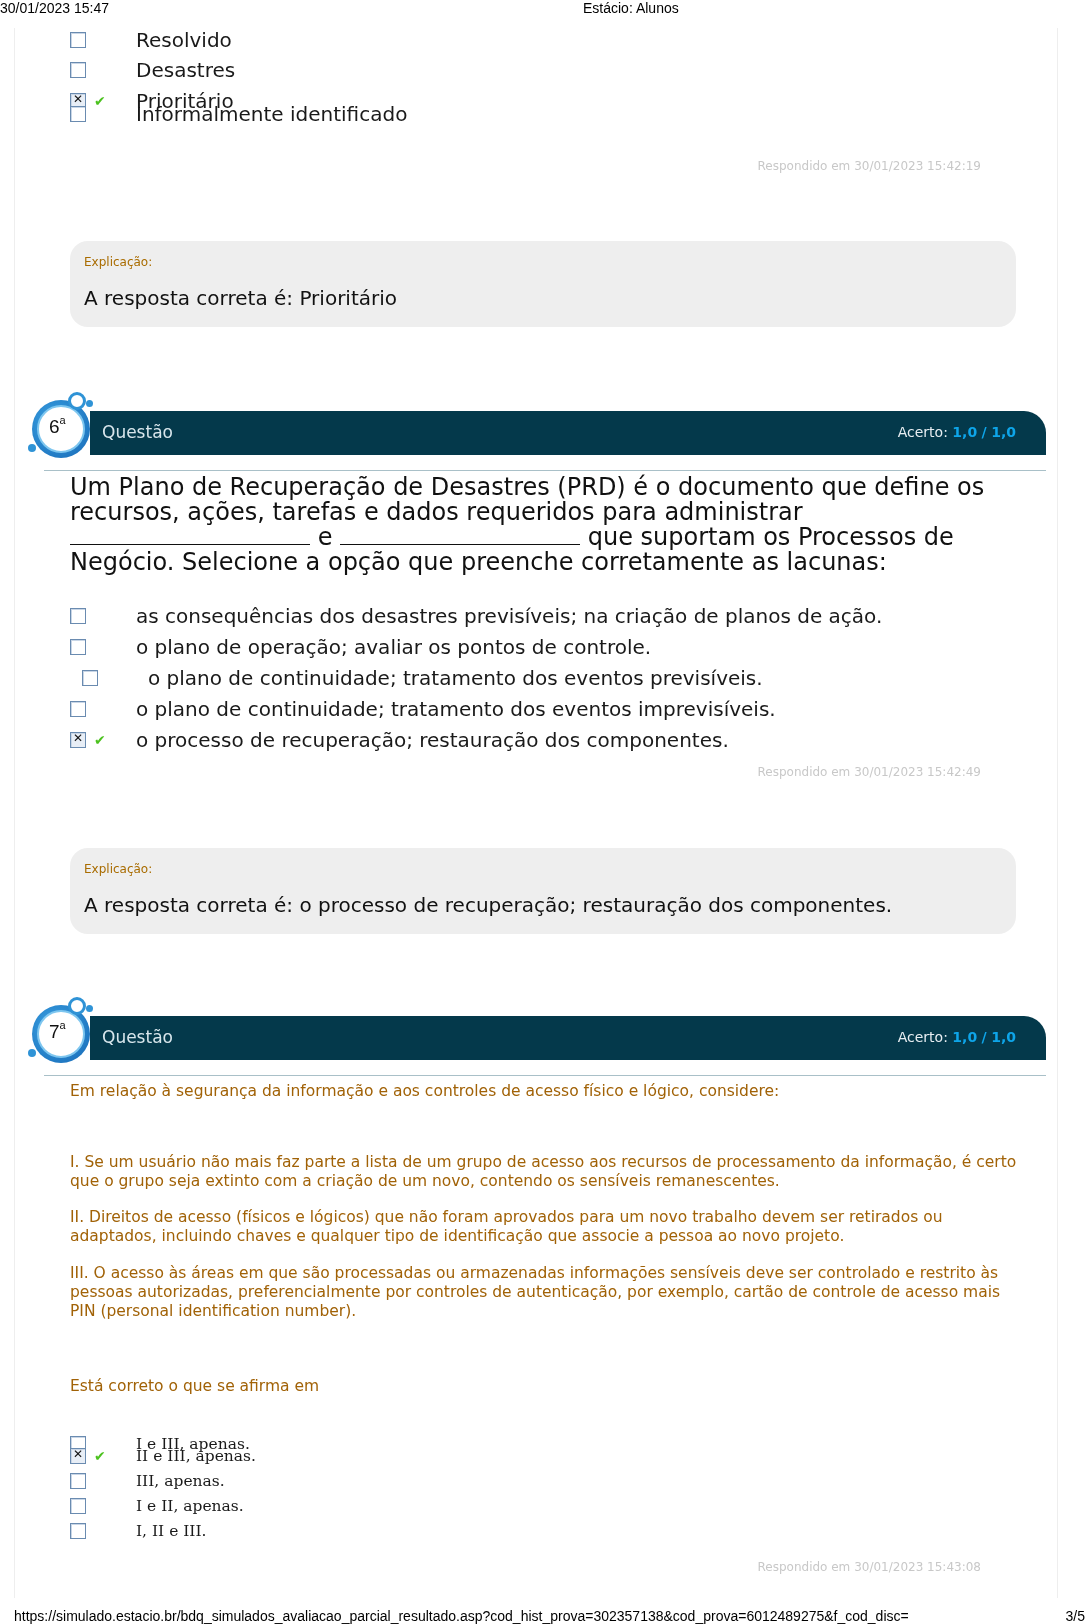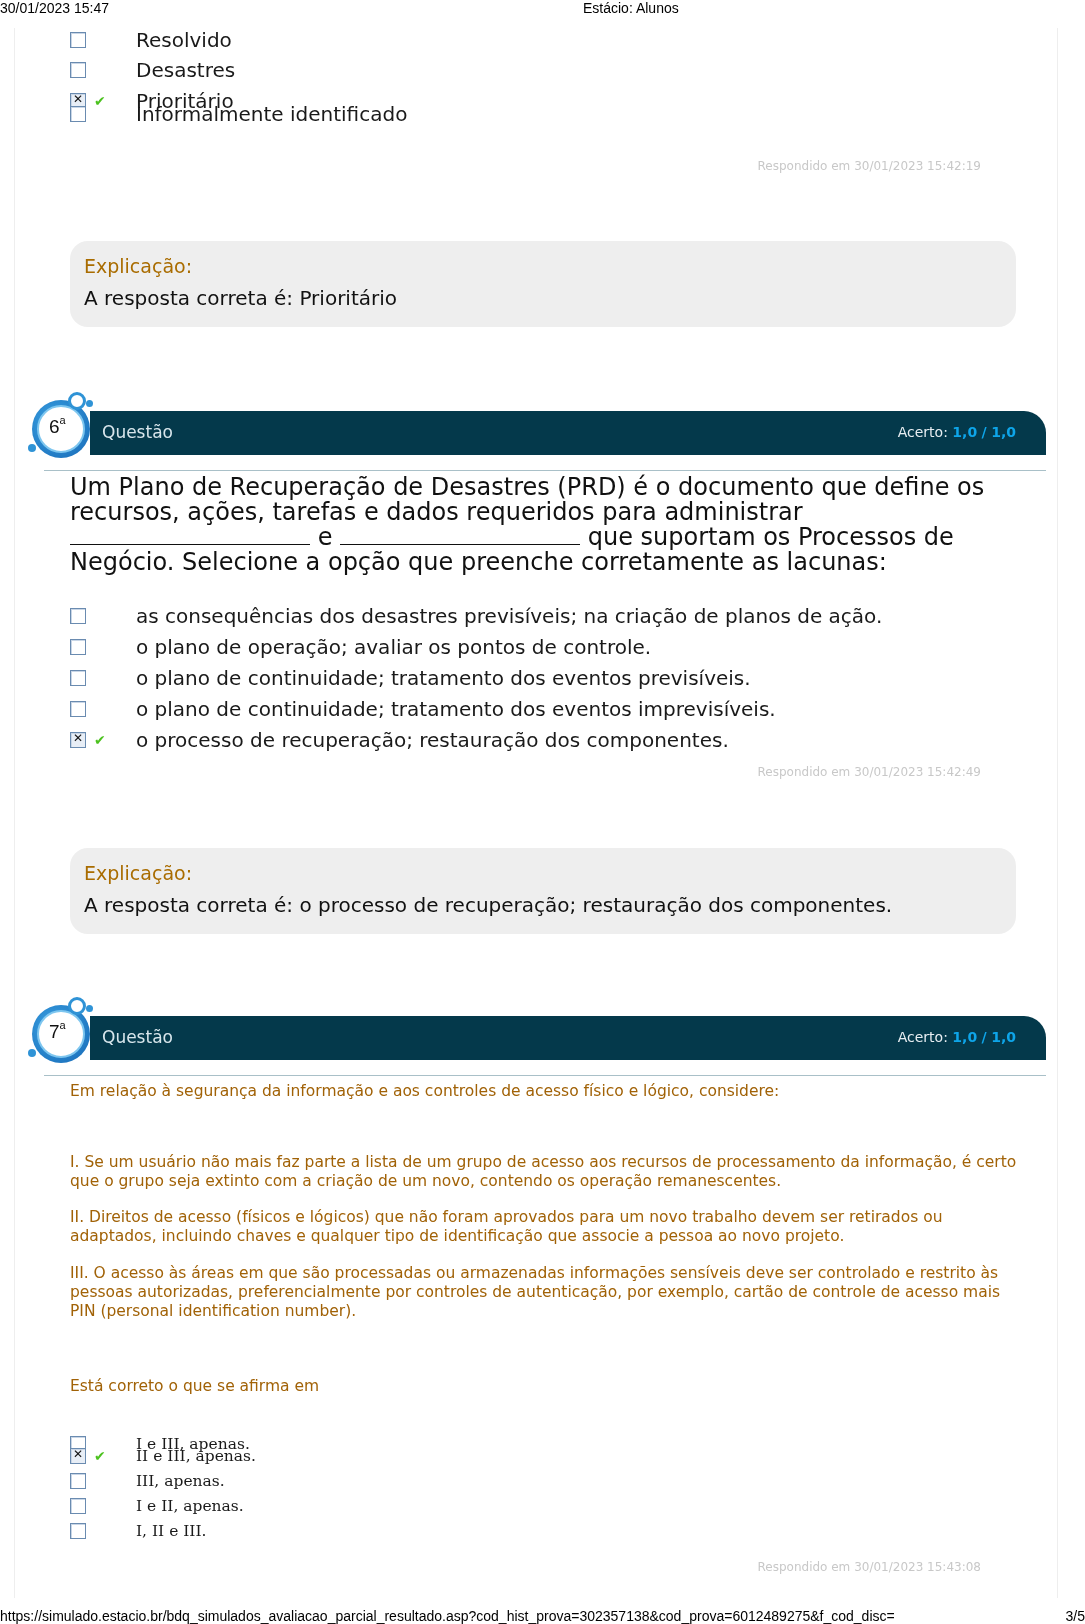--- a/index.html
+++ b/index.html
@@ -6,41 +6,41 @@
   body { width: 1085px; height: 1624px; position: relative; overflow: hidden;
          font-family: "DejaVu Sans", sans-serif; color: #1a1a1a; }
 
   .print-header { position: absolute; top: 0; left: 0; width: 1085px; height: 16px;
                   font-family: "Liberation Sans", sans-serif; font-size: 14px; color: #000; }
   .print-header .date { position: absolute; left: 0; top: 0; }
   .print-header .title { position: absolute; left: 583px; top: 0; }
 
   .print-footer { position: absolute; top: 1608px; left: 0; width: 1085px; height: 16px;
                   font-family: "Liberation Sans", sans-serif; font-size: 14px; color: #000; }
-  .print-footer .url { position: absolute; left: 0; top: 0; white-space: nowrap; }
+  .print-footer .url { position: absolute; left: 14px; top: 0; white-space: nowrap; }
   .print-footer .page { position: absolute; right: 0; top: 0; }
 
   .page-frame { position: absolute; left: 14px; top: 28px; width: 1042px; height: 1570px;
                 border-left: 1px solid #eeeeee; border-right: 1px solid #eeeeee; }
 
   .option { position: absolute; left: 70px; height: 28px; display: flex; align-items: center; }
   .cb { width: 16px; height: 16px; border: 1px solid #6a8bb0; background: #fff; box-sizing: border-box;
         box-shadow: inset 1px 1px 0 #c9d6e6; display: inline-block; position: relative; }
   .cb.checked { background: #e8eef6; }
   .cb.checked::after { content: "✕"; position: absolute; left: 2px; top: -2px; font-size: 12px;
                        font-weight: bold; color: #111; font-family: "DejaVu Sans", sans-serif; }
   .tick { position: absolute; left: 24px; top: 6px; color: #4cc21f; font-size: 14px; font-weight: bold; }
   .opt-text { position: absolute; left: 66px; white-space: nowrap; }
   .opt-lg { font-size: 20px; }
   .opt-sm { font-size: 15.5px; font-family: "DejaVu Serif", serif; }
 
   .answered { position: absolute; right: 104px; font-size: 12px; color: #c8c8c8; white-space: nowrap; }
 
   .explain { position: absolute; left: 70px; width: 946px; background: #eeeeee; border-radius: 18px; }
-  .explain .label { position: absolute; left: 14px; top: 14px; font-size: 19px; color: #a96c00; }
+  .explain .label { position: absolute; left: 14px; top: 14px; font-size: 12px; color: #a96c00; }
   .explain .text { position: absolute; left: 14px; font-size: 20px; color: #111; white-space: nowrap; }
 
   .q-header { position: absolute; left: 90px; width: 956px; height: 44px; background: #04394b;
               border-top-right-radius: 22px; }
   .q-header .q-label { position: absolute; left: 12px; top: 11px; font-size: 17px; color: #d8e6ec; }
   .q-header .score { position: absolute; right: 30px; top: 13px; font-size: 14px; color: #e8eef2; white-space: nowrap; }
   .q-header .score b { color: #0ea5e9; font-weight: bold; }
   .q-rule { position: absolute; left: 44px; width: 1002px; height: 1px; background: #a9c0c8; }
 
   .badge { position: absolute; width: 64px; height: 64px; }
@@ -126,21 +126,21 @@
 
 <div>
   <div class="option" style="top:602px;">
     <span class="cb"></span>
     <span class="opt-text opt-lg">as consequências dos desastres previsíveis; na criação de planos de ação.</span>
   </div>
   <div class="option" style="top:633px;">
     <span class="cb"></span>
     <span class="opt-text opt-lg">o plano de operação; avaliar os pontos de controle.</span>
   </div>
-  <div class="option" style="top:664px;">
+  <div class="option" style="top:664px;margin-left:12px;">
     <span class="cb"></span>
     <span class="opt-text opt-lg">o plano de continuidade; tratamento dos eventos previsíveis.</span>
   </div>
   <div class="option" style="top:695px;">
     <span class="cb"></span>
     <span class="opt-text opt-lg">o plano de continuidade; tratamento dos eventos imprevisíveis.</span>
   </div>
   <div class="option" style="top:726px;">
     <span class="cb checked"></span>
     <span class="tick">✔</span>
@@ -167,21 +167,21 @@
   <div class="outer"></div>
     <div class="ring"></div>
   <div class="bubble1"></div>
     <div class="bubble2"></div>
     <div class="bubble3"></div>
   <span class="num"><span>7</span><sup>a</sup></span>
 </div>
 <div class="q-rule" style="top:1075px;"></div>
 
 <div class="q7-text" style="top:1082px;">Em relação à segurança da informação e aos controles de acesso físico e lógico, considere:</div>
-<div class="q7-text" style="top:1153px;">I. Se um usuário não mais faz parte a lista de um grupo de acesso aos recursos de processamento da informação, é certo que o grupo seja extinto com a criação de um novo, contendo os operação remanescentes.</div>
+<div class="q7-text" style="top:1153px;">I. Se um usuário não mais faz parte a lista de um grupo de acesso aos recursos de processamento da informação, é certo que o grupo seja extinto com a criação de um novo, contendo os sensíveis remanescentes.</div>
 <div class="q7-text" style="top:1208px;">II. Direitos de acesso (físicos e lógicos) que não foram aprovados para um novo trabalho devem ser retirados ou adaptados, incluindo chaves e qualquer tipo de identificação que associe a pessoa ao novo projeto.</div>
 <div class="q7-text" style="top:1264px;">III. O acesso às áreas em que são processadas ou armazenadas informações sensíveis deve ser controlado e restrito às pessoas autorizadas, preferencialmente por controles de autenticação, por exemplo, cartão de controle de acesso mais PIN (personal identification number).</div>
 <div class="q7-text" style="top:1377px;">Está correto o que se afirma em</div>
 
 <div>
   <div class="option" style="top:1419px; height:24px;margin-top:13px;">
     <span class="cb"></span>
     <span class="opt-text opt-sm">I e III, apenas.</span>
   </div>
   <div class="option" style="top:1444px; height:24px;">

